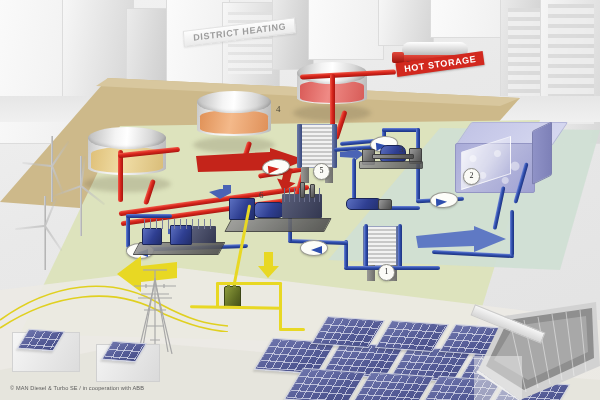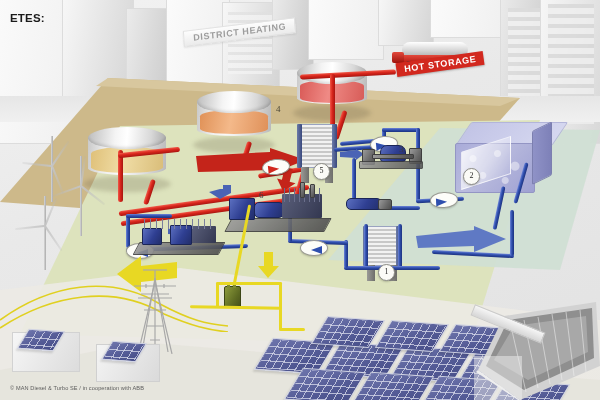--- a/index.html
+++ b/index.html
@@ -153,21 +153,20 @@
   </div>
 
   <div class="zone" style="left:0;top:250px;">
     <svg width="600" height="150" viewBox="0 0 600 150">
       <polygon points="0,40 180,18 600,70 600,150 0,150" fill="#eceae4" opacity=".9"></polygon>
       <polygon points="0,120 140,92 600,130 600,150 0,150" fill="#e4e2da" opacity=".7"></polygon>
     </svg>
   </div>
 
   <div id="title">
-    <div>ETES:</div>
   </div>
 
   <div class="banner" id="district-heating-banner" style="left:183px;top:24px;">DISTRICT HEATING</div>
 
   <div class="abs" style="left:396px;top:42px;width:76px;height:26px;">
     <div class="abs" style="left:6px;top:0;width:66px;height:16px;border-radius:8px;
          background:linear-gradient(to bottom,#ffffff,#d4d4d4 55%,#a8a8a8);"></div>
     <div class="abs" style="left:0;top:13px;width:74px;height:8px;border-radius:2px;
          background:linear-gradient(to bottom,#e2493c,#b81a12);"></div>
     <div class="abs" style="left:-4px;top:10px;width:12px;height:11px;border-radius:2px;

